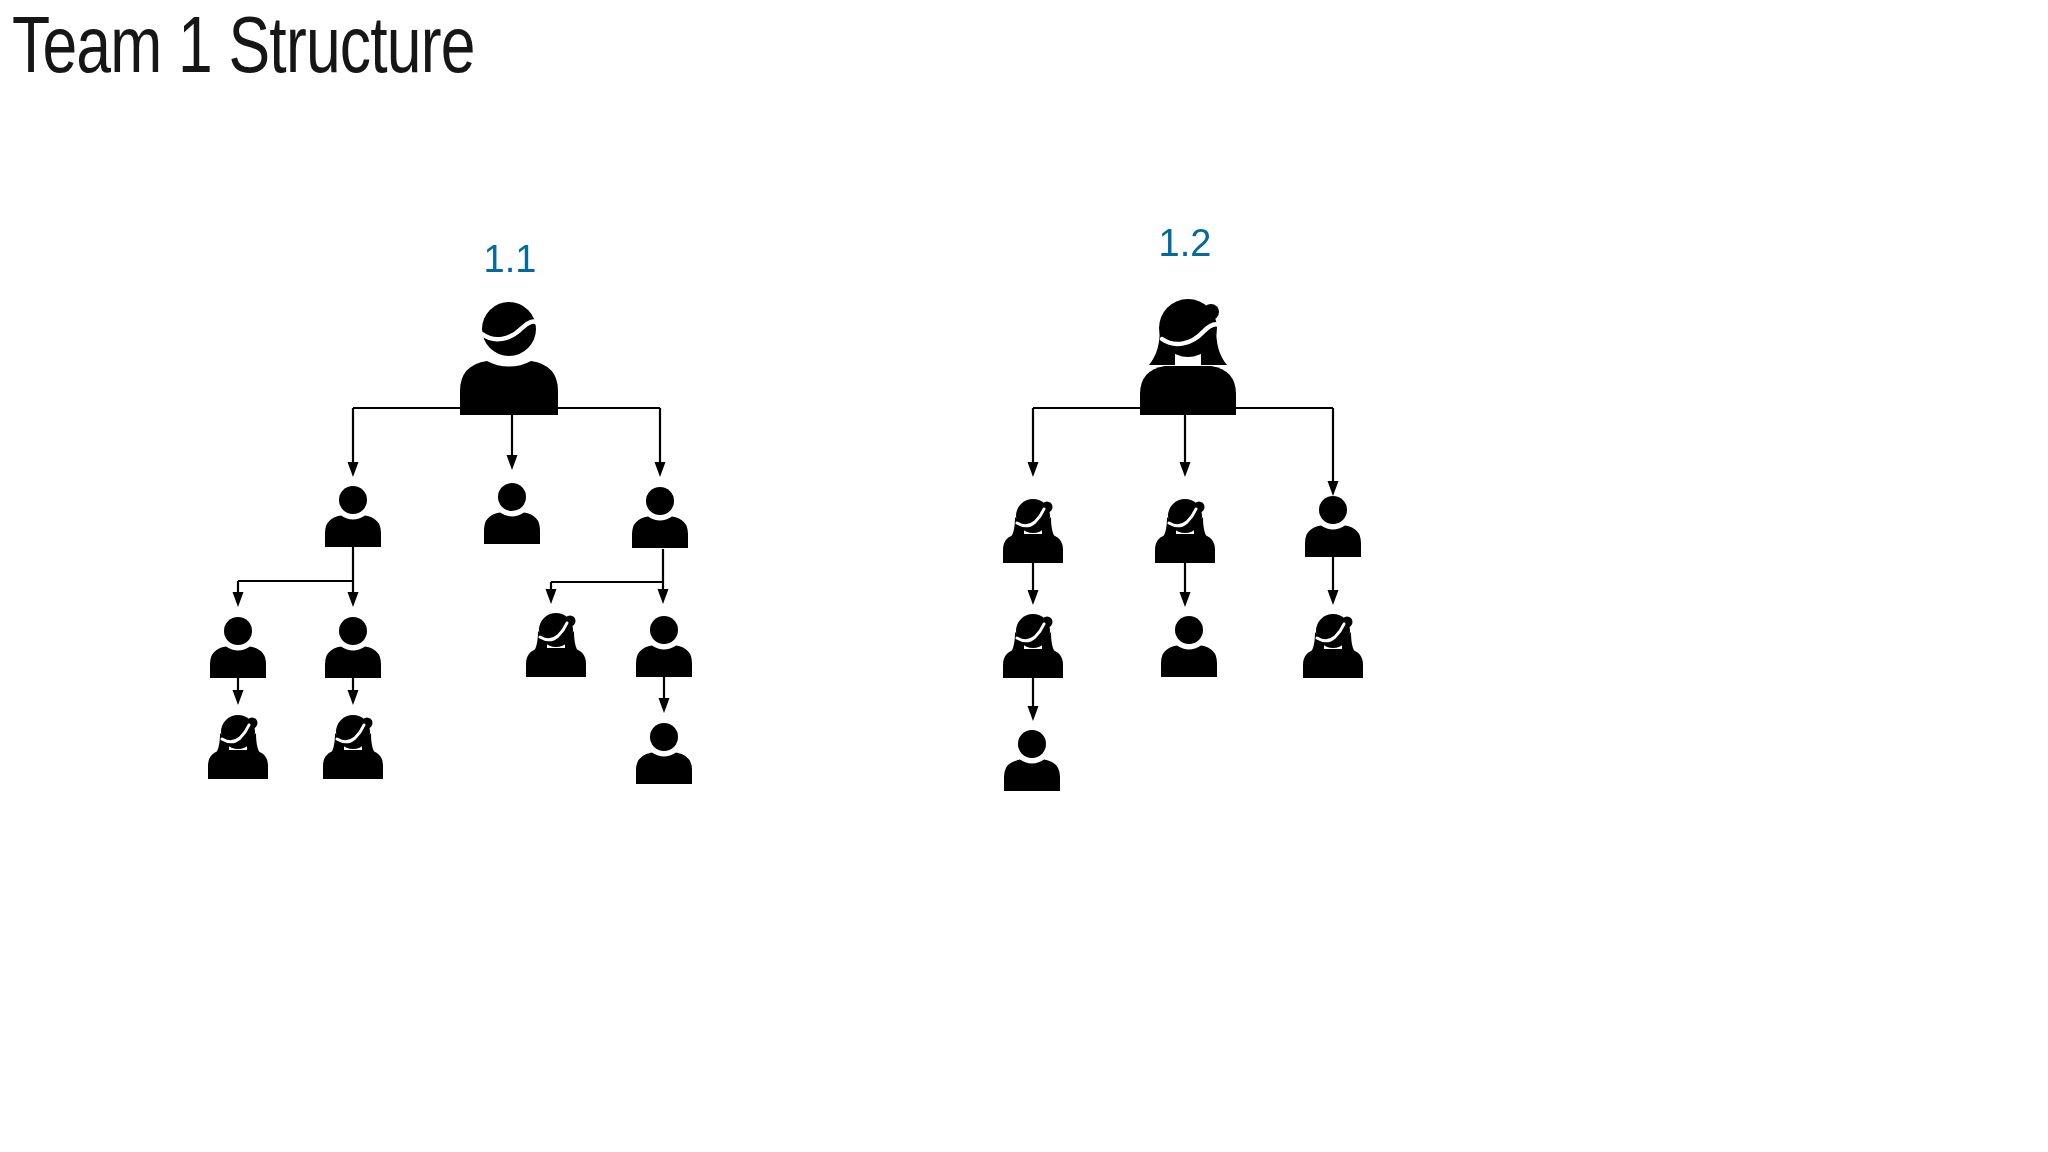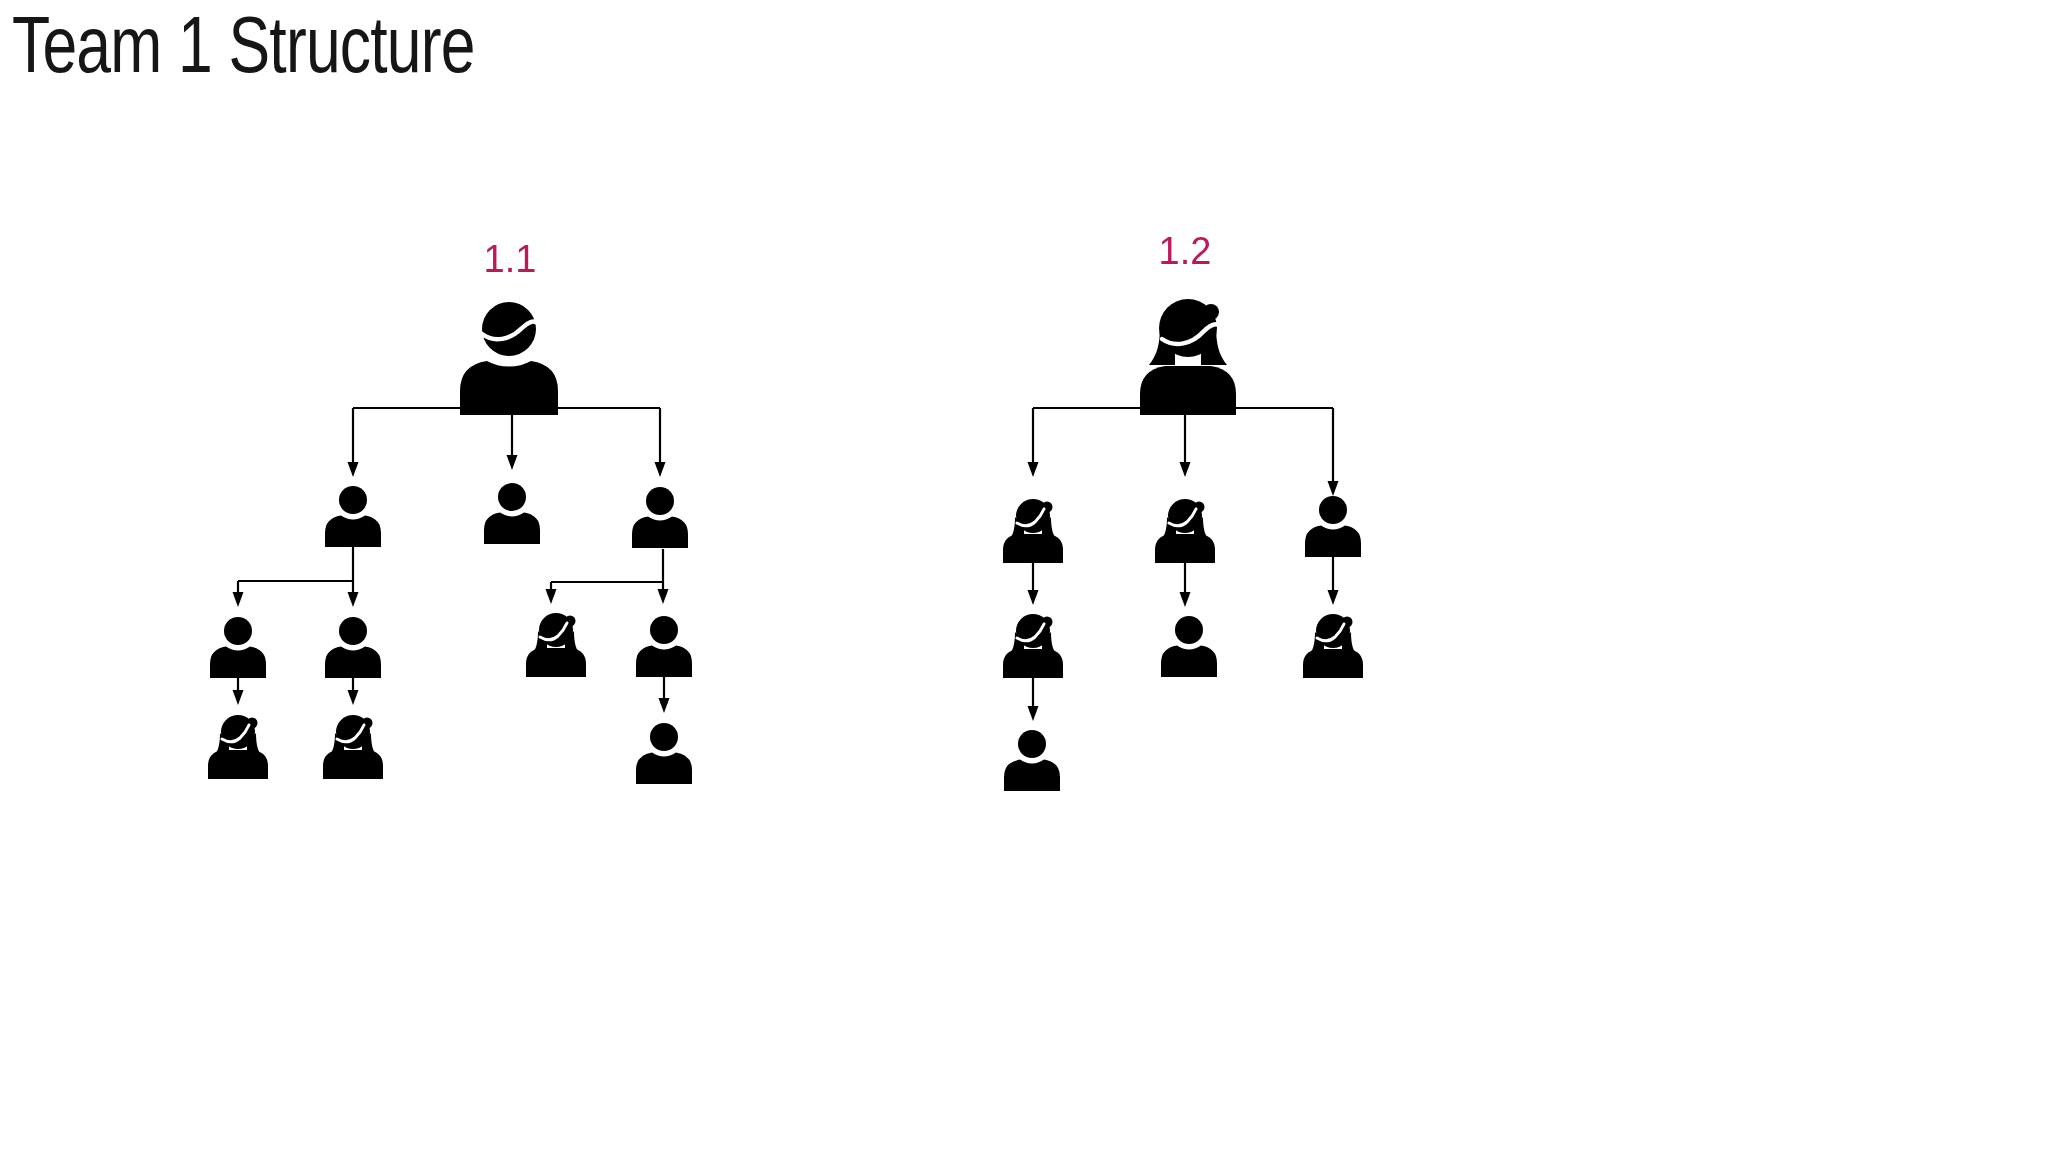--- a/index.html
+++ b/index.html
@@ -8,31 +8,31 @@
     background:#ffffff;font-family:"Liberation Sans",sans-serif;
   }
   #page-title{
     position:absolute;left:12px;top:0px;margin:0;
     font-size:80px;font-weight:300;color:#161616;line-height:1.12;
     letter-spacing:-1px;white-space:nowrap;
     transform:scaleX(0.78);transform-origin:0 0;
   }
   .tree-label{
     position:absolute;width:140px;margin-left:-70px;text-align:center;
-    font-size:38px;color:#be185d;line-height:1;
+    font-size:38px;color:#0369a1;line-height:1;
   }
   #diagram-svg{position:absolute;left:0;top:0;}
 </style>
 </head>
 <body style="background: rgb(255, 255, 255);">
 
 <h1 id="page-title" style="color: rgb(22, 22, 22);">Team 1 Structure</h1>
 
 <div class="tree-label" style="left: 510px; top: 240px;">1.1</div>
-<div class="tree-label" style="left: 1185px; top: 232px;">1.2</div>
+<div class="tree-label" style="left: 1185px; top: 224px;">1.2</div>
 
 <svg id="diagram-svg" width="2048" height="1152" viewBox="0 0 2048 1152" xmlns="http://www.w3.org/2000/svg">
   <defs>
     <symbol id="icon-person" viewBox="0 0 60 61">
       <circle cx="30" cy="14" r="14"></circle>
       <path d="M2 61 V47 Q2 32 18 29.5 Q24 33.5 30 33.5 Q36 33.5 42 29.5 Q58 32 58 47 V61 Z"></path>
     </symbol>
     <symbol id="icon-woman" viewBox="0 0 62 66">
       <path d="M13 20 C13 32 11 40 5 45 L22 45 L22 30 Z"></path>
       <path d="M49 20 C49 32 51 40 57 45 L40 45 L40 30 Z"></path>

